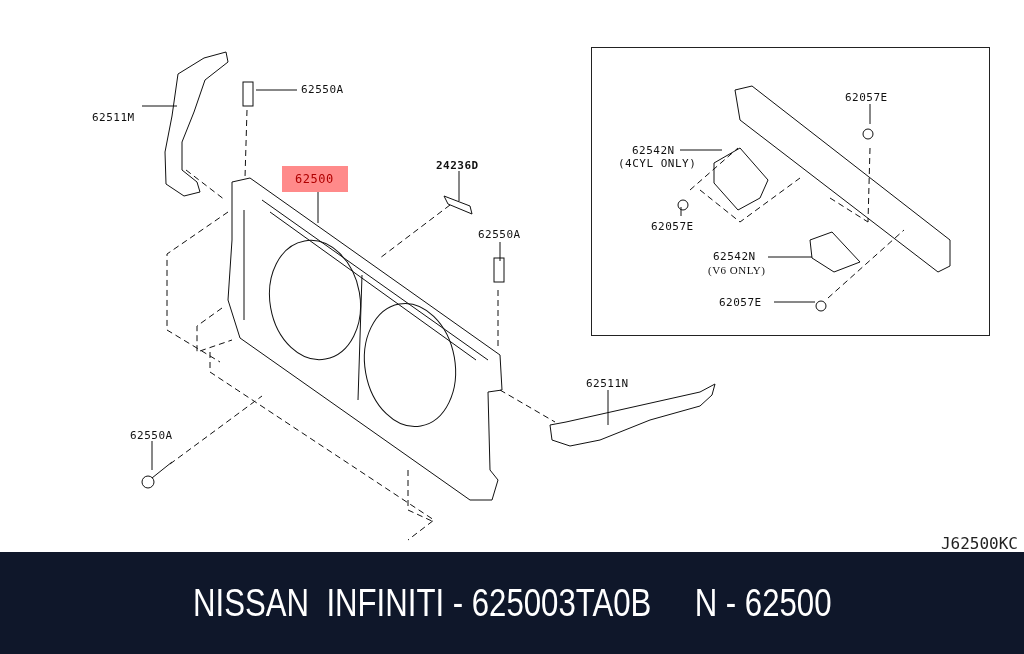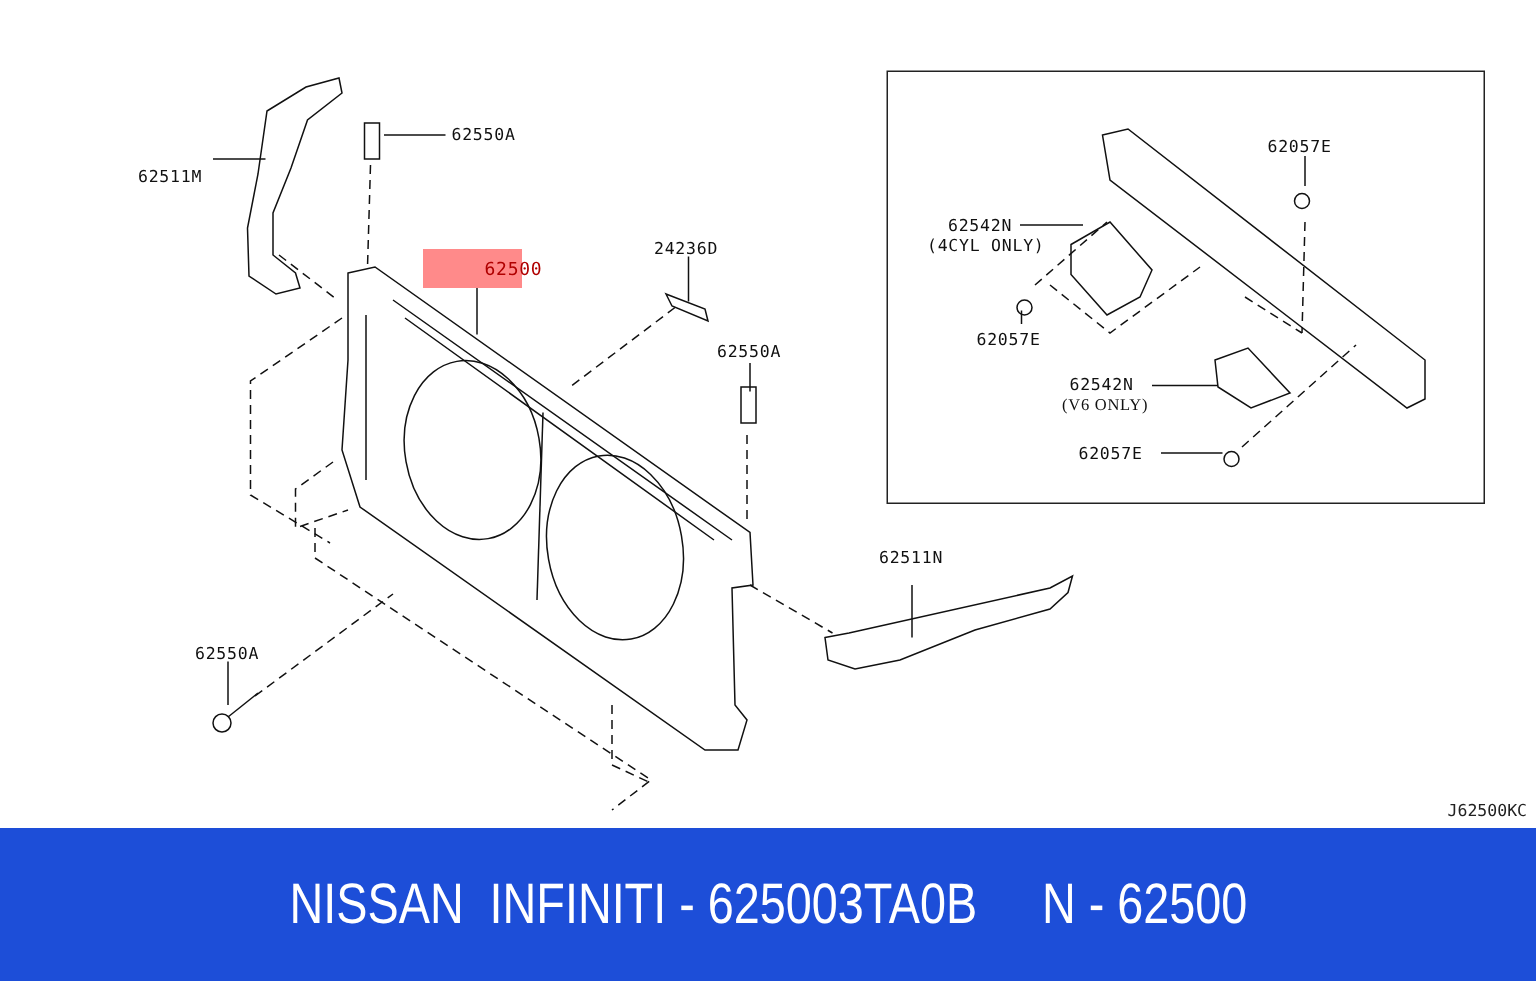--- a/index.html
+++ b/index.html
@@ -4,25 +4,25 @@
 <style>
   html, body { margin:0; padding:0; }
   body { width:1024px; height:654px; position:relative; background:#ffffff; overflow:hidden;
          font-family:"DejaVu Sans", sans-serif; }
   .canvas { position:absolute; left:0; top:0; width:1024px; height:552px; background:#fff; }
   svg.drawing { position:absolute; left:0; top:0; }
   .lbl { position:absolute; font-family:"DejaVu Sans Mono", monospace; font-size:11px; color:#111;
          letter-spacing:0.5px; white-space:nowrap; line-height:12px; }
   .hl { position:absolute; left:282px; top:166px; width:66px; height:26px; background:#ff8a8a; }
   .hl-text { position:absolute; left:295px; top:172px; font-family:"DejaVu Sans Mono", monospace;
-             font-size:12px; color:#b00000; letter-spacing:0.5px;margin-left:28px; }
+             font-size:12px; color:#b00000; letter-spacing:0.5px; }
   .inset { position:absolute; left:591px; top:47px; width:397px; height:287px; border:1px solid #222; }
   .code { position:absolute; right:6px; top:534px; font-family:"DejaVu Sans Mono", monospace;
-          font-size:11px; color:#222; }
-  .footer { position:absolute; left:0; top:552px; width:1024px; height:102px; background:#1d4ed8;
+          font-size:16px; color:#222; }
+  .footer { position:absolute; left:0; top:552px; width:1024px; height:102px; background:#0f172a;
             display:flex; align-items:center; justify-content:center; }
   .footer-text { color:#ffffff; font-family:"Liberation Sans", sans-serif; font-size:38px;
                  letter-spacing:0px; transform:scaleX(0.82); white-space:pre; }
 </style>
 </head>
 <body>
 
 <div class="canvas">
 
   <div class="hl"></div>
@@ -87,24 +87,24 @@
       <line x1="768" y1="257" x2="812" y2="257"></line>
       <line x1="774" y1="302" x2="815" y2="302"></line>
     </g>
   </svg>
 
   <div class="inset"></div>
 
   <span class="lbl" style="left:92px;top:112px;">62511M</span>
   <span class="lbl" style="left:301px;top:84px;">62550A</span>
   <span class="hl-text">62500</span>
-  <span class="lbl" style="left:436px;top:160px;">24236D</span>
+  <span class="lbl" style="left:436px;top:160px;font-weight:bold;">24236D</span>
   <span class="lbl" style="left:478px;top:229px;">62550A</span>
   <span class="lbl" style="left:130px;top:430px;">62550A</span>
-  <span class="lbl" style="left:586px;top:366px;">62511N</span>
+  <span class="lbl" style="left:586px;top:378px;">62511N</span>
 
   <span class="lbl" style="left:845px;top:92px;">62057E</span>
   <span class="lbl" style="left:632px;top:145px;">62542N</span>
   <span class="lbl" style="left:618px;top:158px;">(4CYL ONLY)</span>
   <span class="lbl" style="left:651px;top:221px;">62057E</span>
   <span class="lbl" style="left:713px;top:251px;">62542N</span>
   <span class="lbl" style="left:708px;top:264px;font-family:Liberation Serif, serif;">(V6 ONLY)</span>
   <span class="lbl" style="left:719px;top:297px;">62057E</span>
 
   <span class="code">J62500KC</span>

